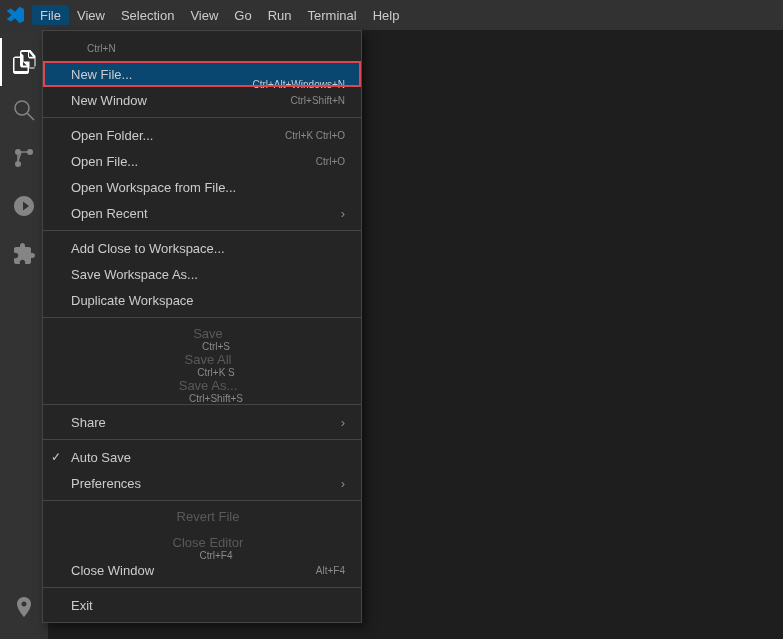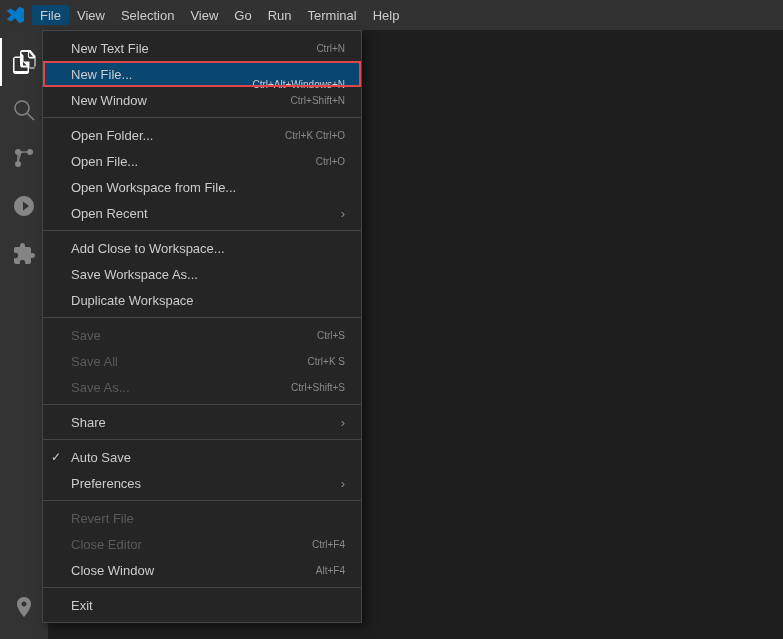--- a/index.html
+++ b/index.html
@@ -127,20 +127,21 @@
       padding: 4px 16px 4px 28px;
       cursor: pointer;
       height: 26px;
       color: #cccccc;
       position: relative;
     }
 
     .dropdown-item.disabled {
       color: #5a5a5a;
       cursor: default;
+      flex-direction: column;
     }
 
     .item-label {
       flex: 1;
     }
 
     .item-shortcut {
       color: #8a8a8a;
       font-size: 10px;
       margin-left: 16px;
@@ -231,21 +232,20 @@
       <path d="M12 2C8.13 2 5 5.13 5 9c0 5.25 7 13 7 13s7-7.75 7-13c0-3.87-3.13-7-7-7zm0 9.5c-1.38 0-2.5-1.12-2.5-2.5s1.12-2.5 2.5-2.5 2.5 1.12 2.5 2.5-1.12 2.5-2.5 2.5z"></path>
     </svg>
   </div>
 </div>
 
 <div class="main-content"></div>
 
 <div class="dropdown-menu">
 
   <div class="dropdown-item">
-    <span class="item-label">New Text File</span>
     <span class="item-shortcut">Ctrl+N</span>
   </div>
 
   <div class="dropdown-item new-file-highlight">
     <span class="item-label">New File...</span>
     <span class="item-shortcut new-file-shortcut">Ctrl+Alt+Windows+N</span>
   </div>
 
   <div class="dropdown-item">
     <span class="item-label">New Window</span>

